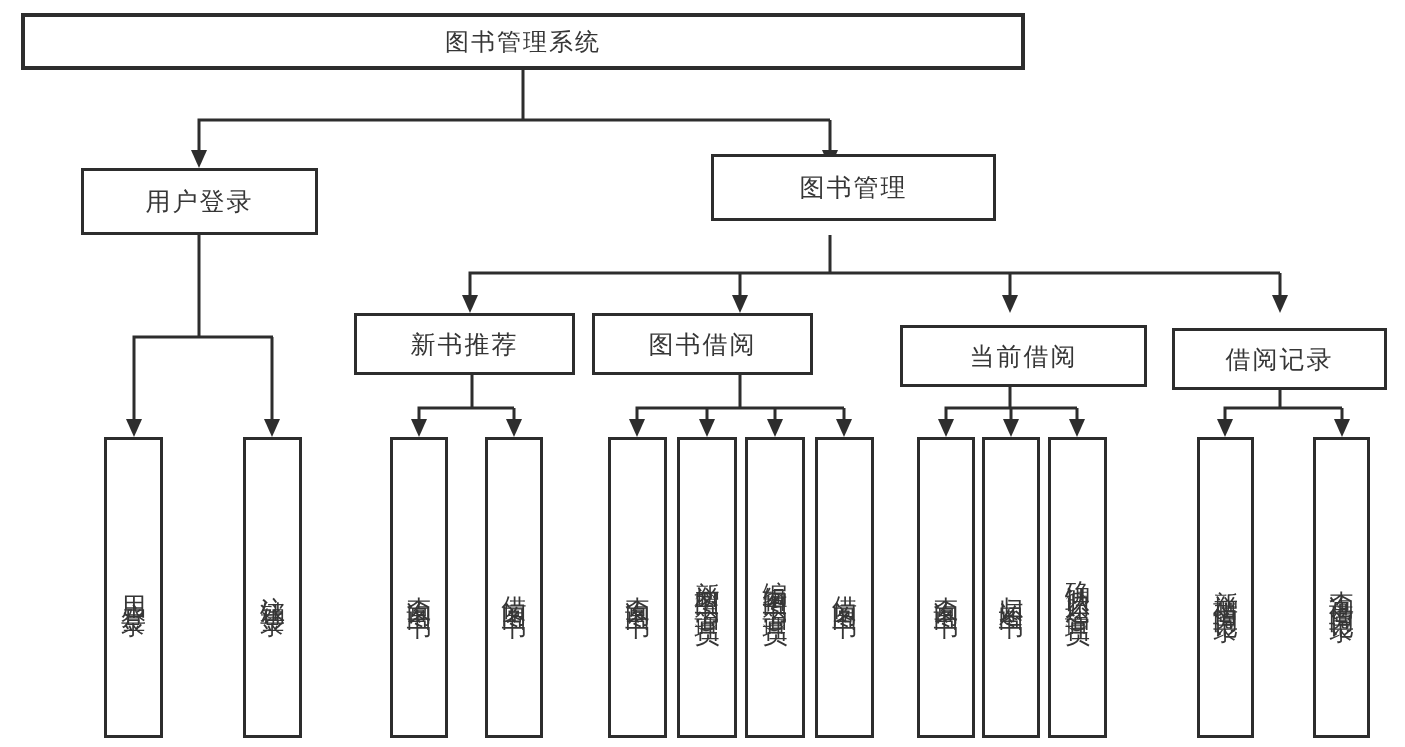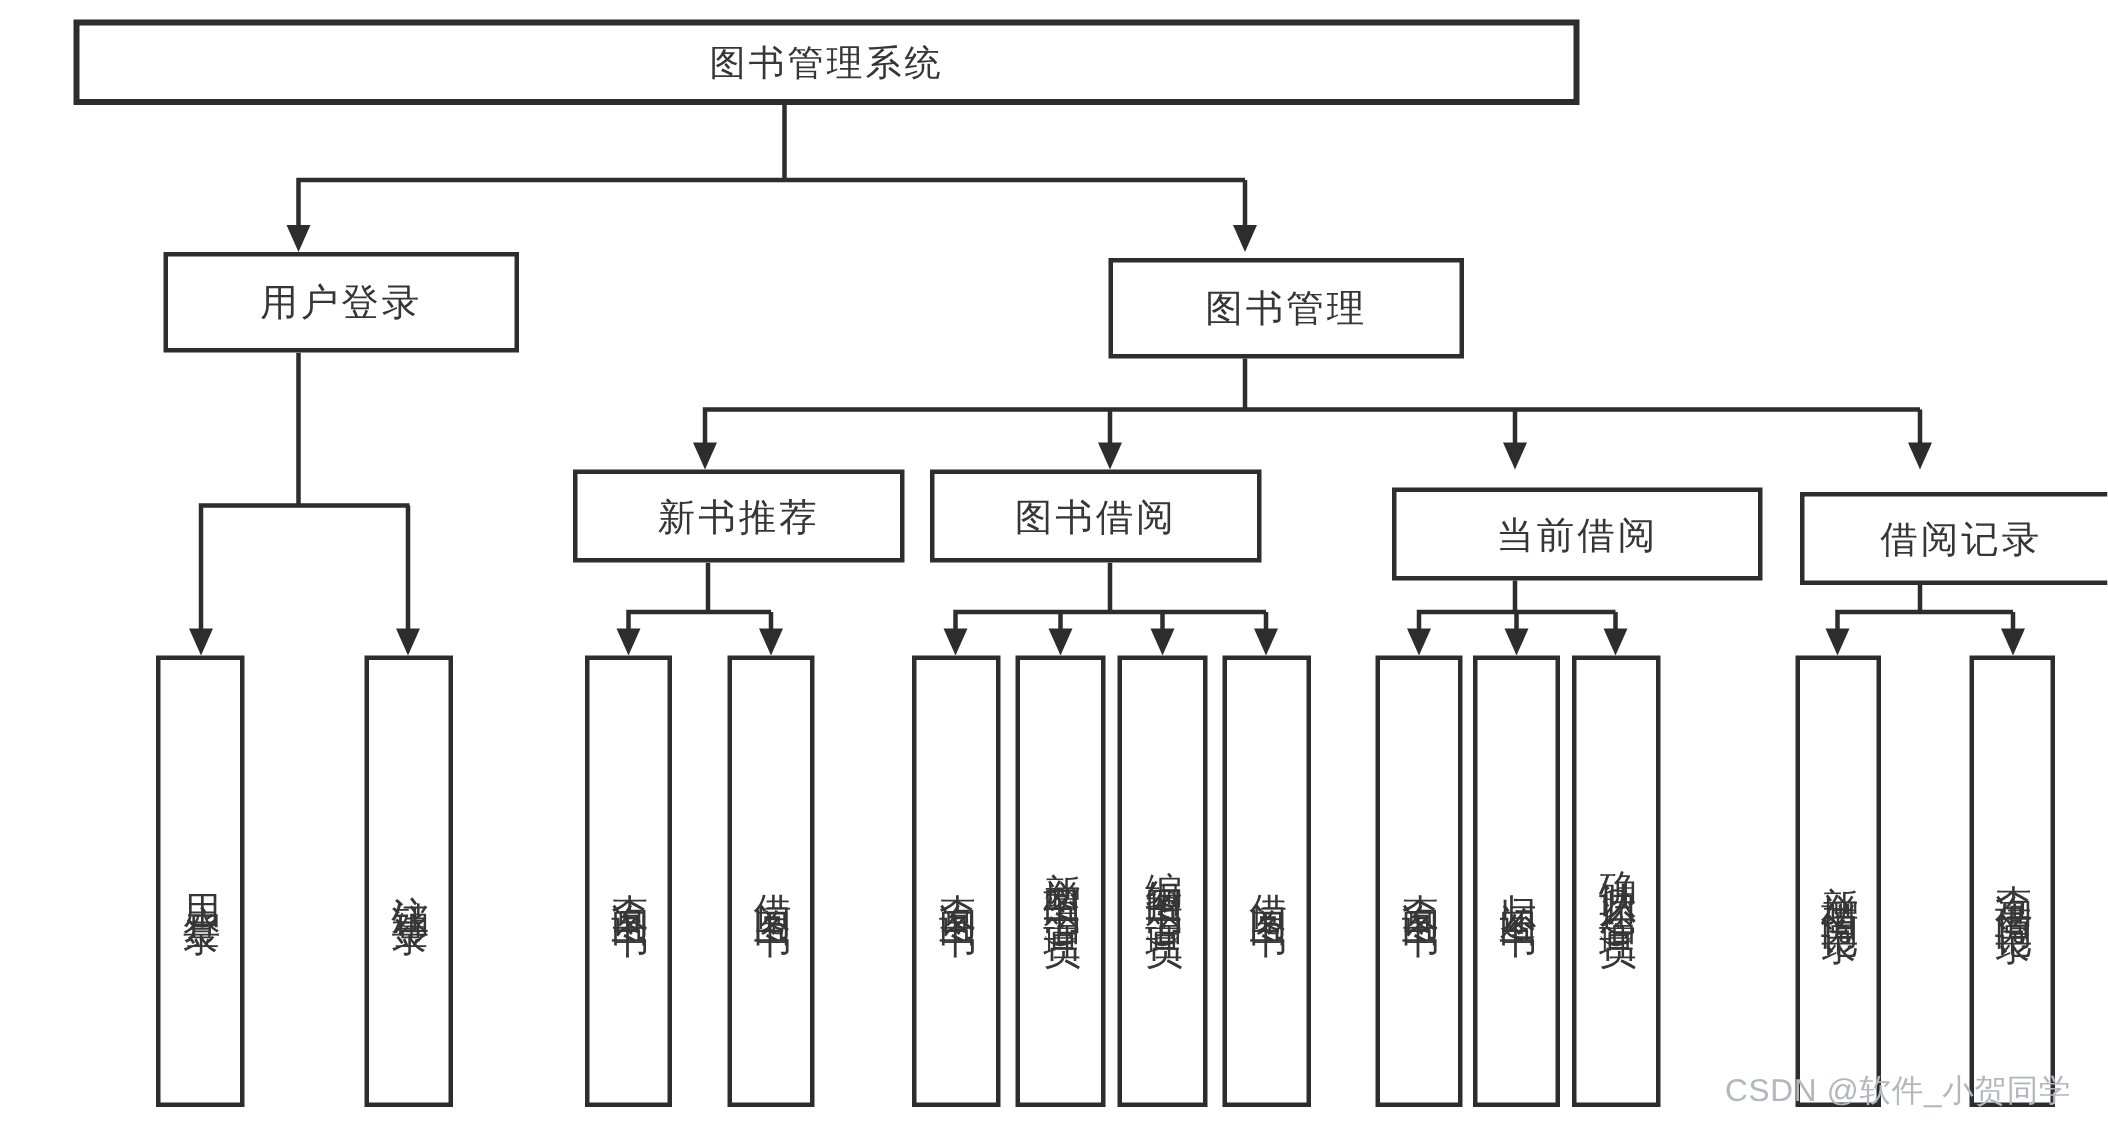--- a/index.html
+++ b/index.html
@@ -26,21 +26,20 @@
     background:#ffffff;
     border:3px solid var(--line);
     display:flex;align-items:center;justify-content:center;
     color:var(--text);
     z-index:1;
   }
   .hbox{
     font-size:25px;
     letter-spacing:2px;
     font-weight:400;
-    margin-left:28px;
   }
   .root{
     border-width:4px;
     font-size:24px;
   }
   .leaf{
     writing-mode:vertical-rl;
     text-orientation:mixed;
     font-size:25px;
     letter-spacing:6px;
@@ -102,21 +101,21 @@
     </g>
   </svg>
 
   <div class="node hbox root" style="left:21px;top:13px;width:1004px;height:57px">
     <span>图书管理系统</span>
   </div>
 
   <div class="node hbox" style="left:81px;top:168px;width:237px;height:67px">
     <span>用户登录</span>
   </div>
-  <div class="node hbox" style="left:711px;top:172px;width:237px;height:67px">
+  <div class="node hbox" style="left:711px;top:154px;width:285px;height:67px">
     <span>图书管理</span>
   </div>
 
   <div class="node hbox" style="left:354px;top:313px;width:221px;height:62px">
     <span>新书推荐</span>
   </div>
   <div class="node hbox" style="left:592px;top:313px;width:221px;height:62px">
     <span>图书借阅</span>
   </div>
   <div class="node hbox" style="left:900px;top:325px;width:247px;height:62px">
@@ -163,15 +162,14 @@
     <span>确认归还（管理员）</span>
   </div>
 
   <div class="node leaf" style="left:1197px;top:437px;width:57px;height:301px">
     <span>新增借阅记录</span>
   </div>
   <div class="node leaf" style="left:1313px;top:437px;width:57px;height:301px">
     <span>查询借阅记录</span>
   </div>
 
-  <div class="watermark">CSDN @软件_小贺同学</div>
 
 </div>
 
 </body></html>

